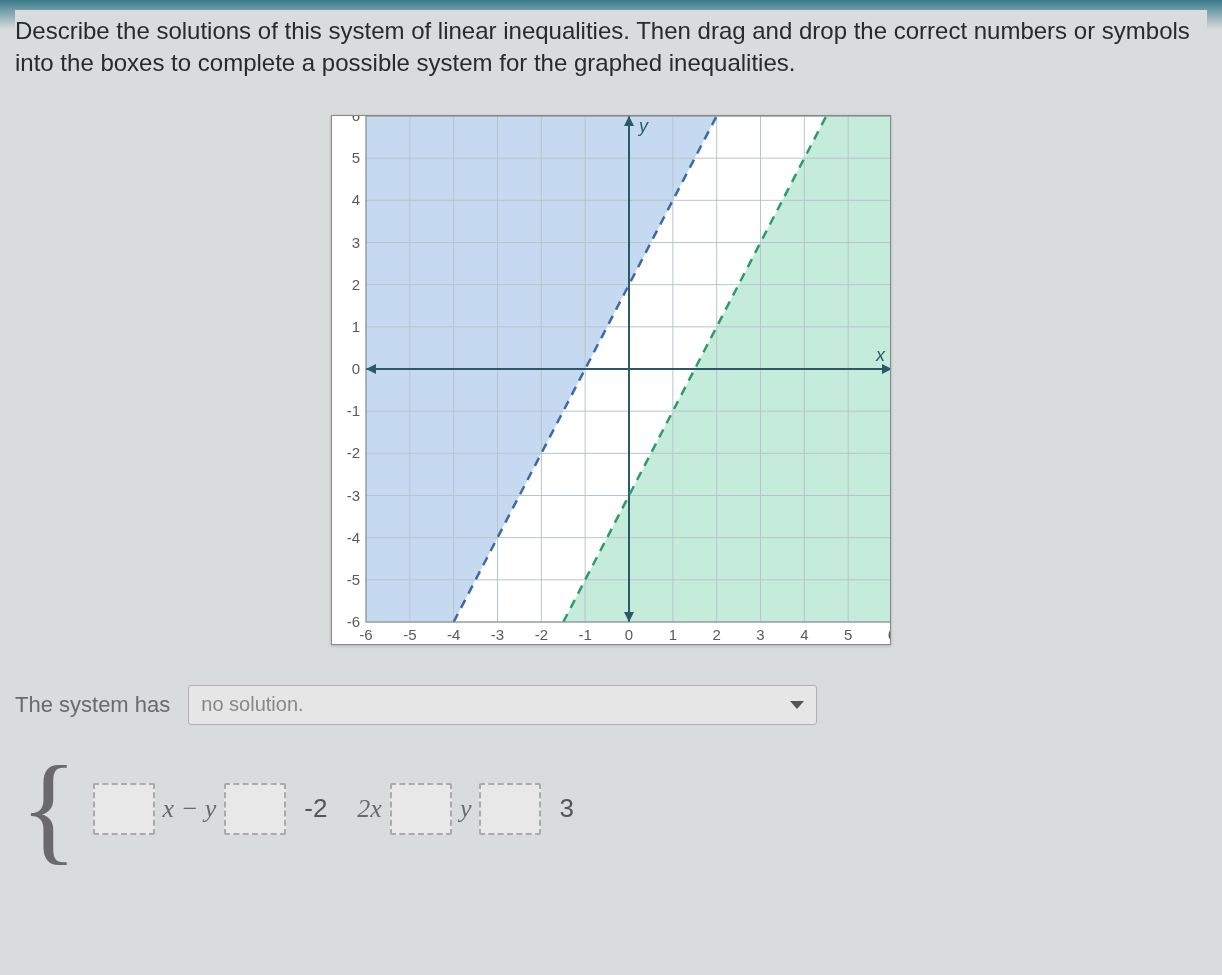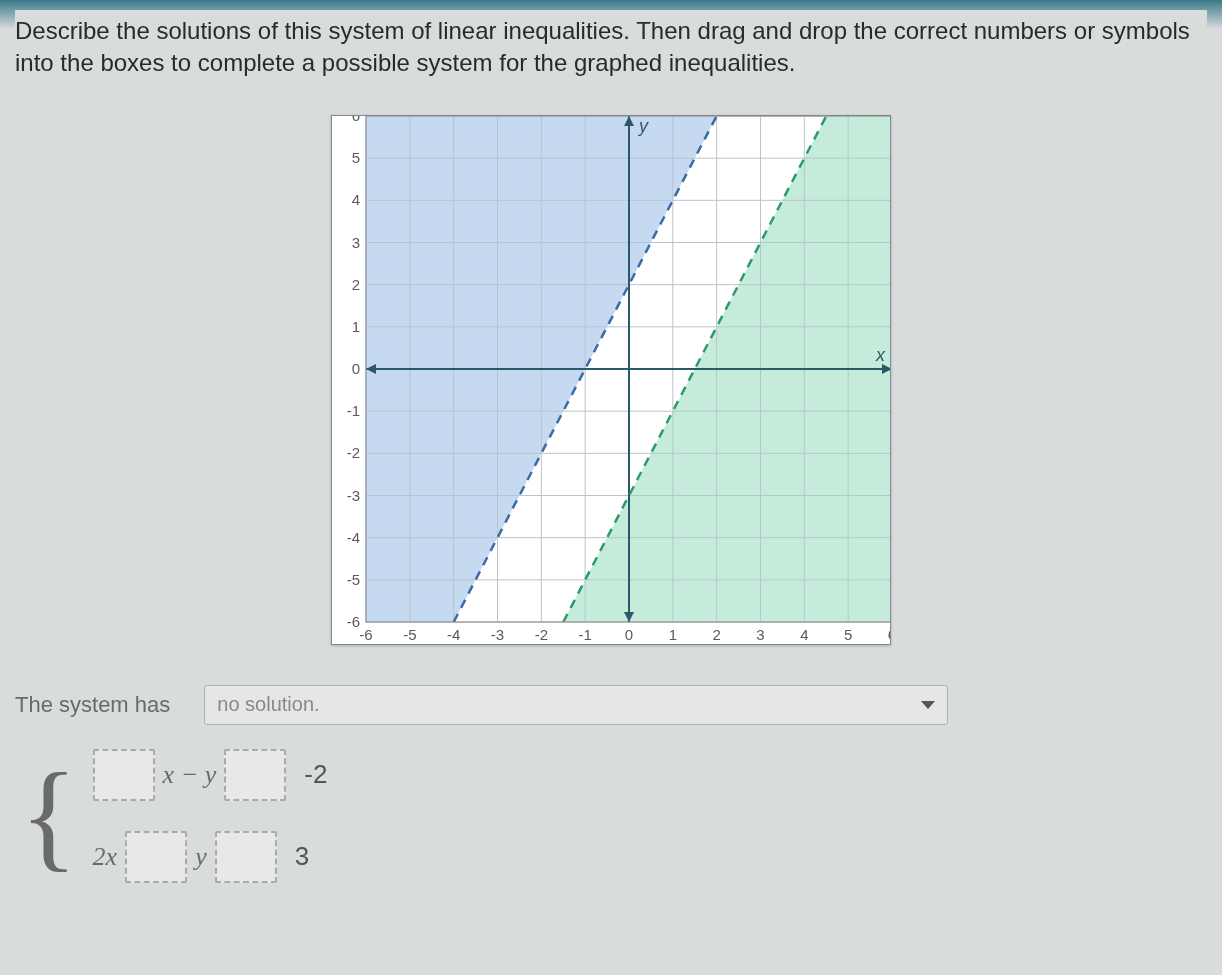--- a/index.html
+++ b/index.html
@@ -28,30 +28,30 @@
   }
   svg.chart {
     display: block;
     background: #fff;
     border: 1px solid #888;
     box-shadow: 0 1px 3px rgba(0,0,0,0.2);
   }
   .answer-row {
     display: flex;
     align-items: center;
-    gap: 26px;
-    margin-bottom: 24px;
+    gap: 10px;
+    margin-bottom: 30px;
   }
   .answer-label {
     font-size: 22px;
     color: #6a6a6a;
     margin-right: 8px;
   }
   .dropdown {
-    width: 744px;
+    width: 629px;
     height: 40px;
     background: #e6e6e6;
     border: 1px solid #b0b0b0;
     border-radius: 3px;
     display: flex;
     align-items: center;
     justify-content: space-between;
     padding: 0 12px;
     color: #888;
     font-size: 20px;
@@ -71,21 +71,20 @@
   }
   .brace {
     font-size: 120px;
     color: #6a6a6a;
     line-height: 0.9;
     font-family: "Times New Roman", serif;
     margin-right: 5px;
   }
   .eqs {
     display: flex;
-    flex-direction: column;
     gap: 30px;
   }
   .eqrow {
     display: flex;
     align-items: center;
     gap: 8px;
     font-size: 26px;
     color: #6a6a6a;
     font-style: italic;
     font-family: "Times New Roman", serif;

